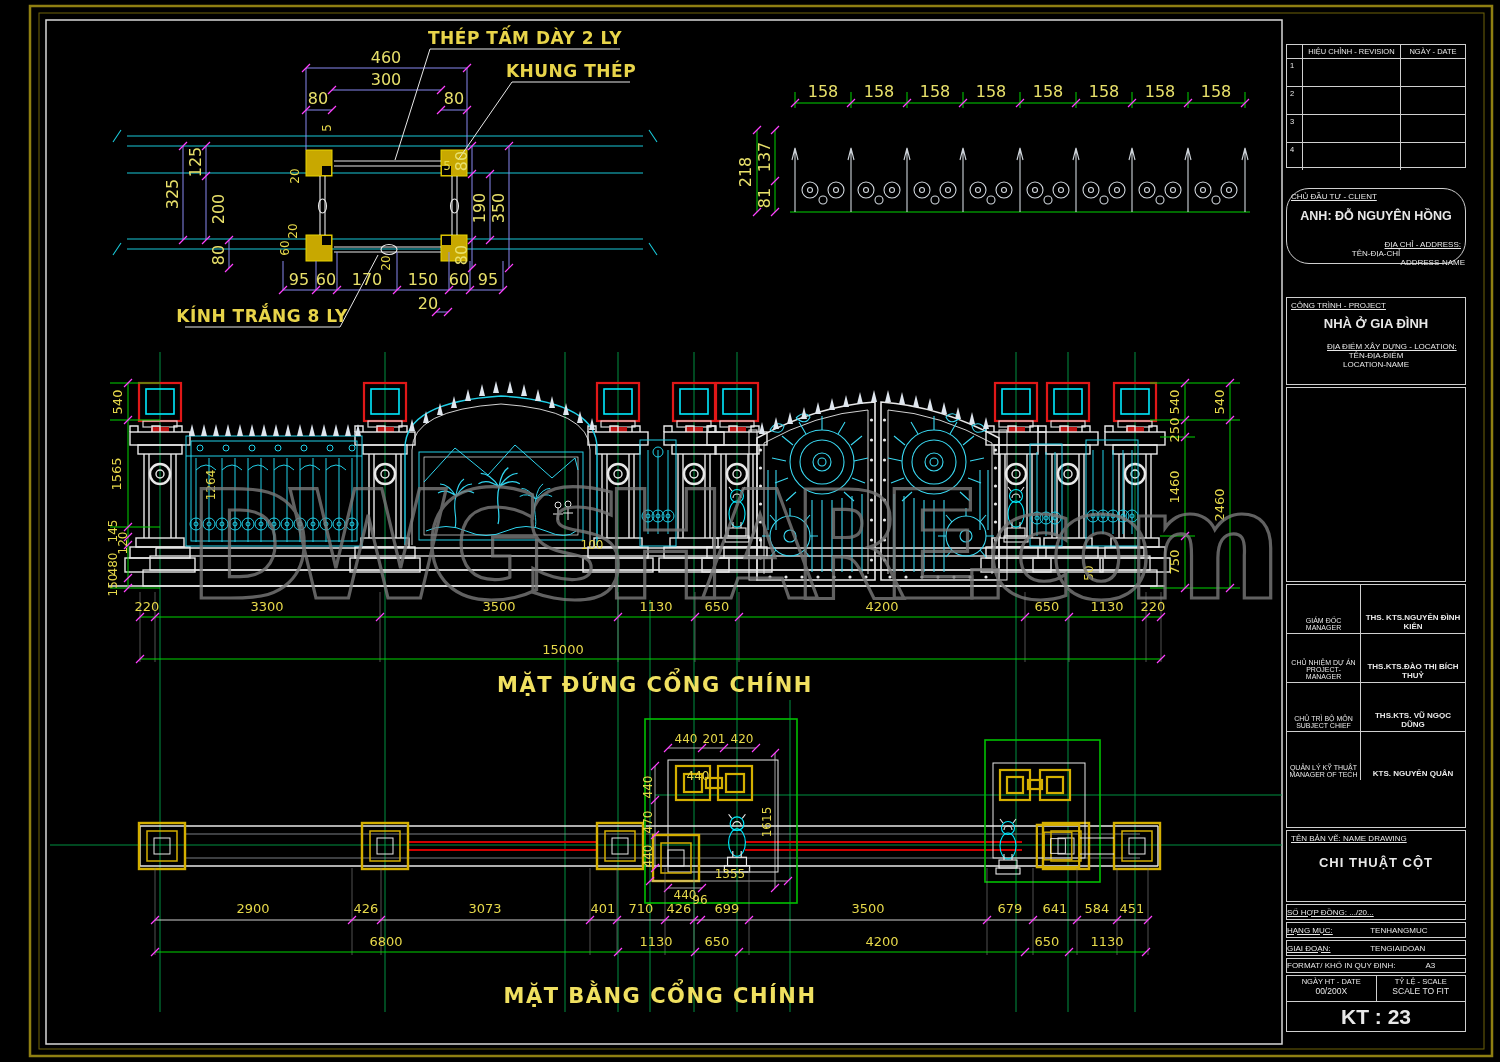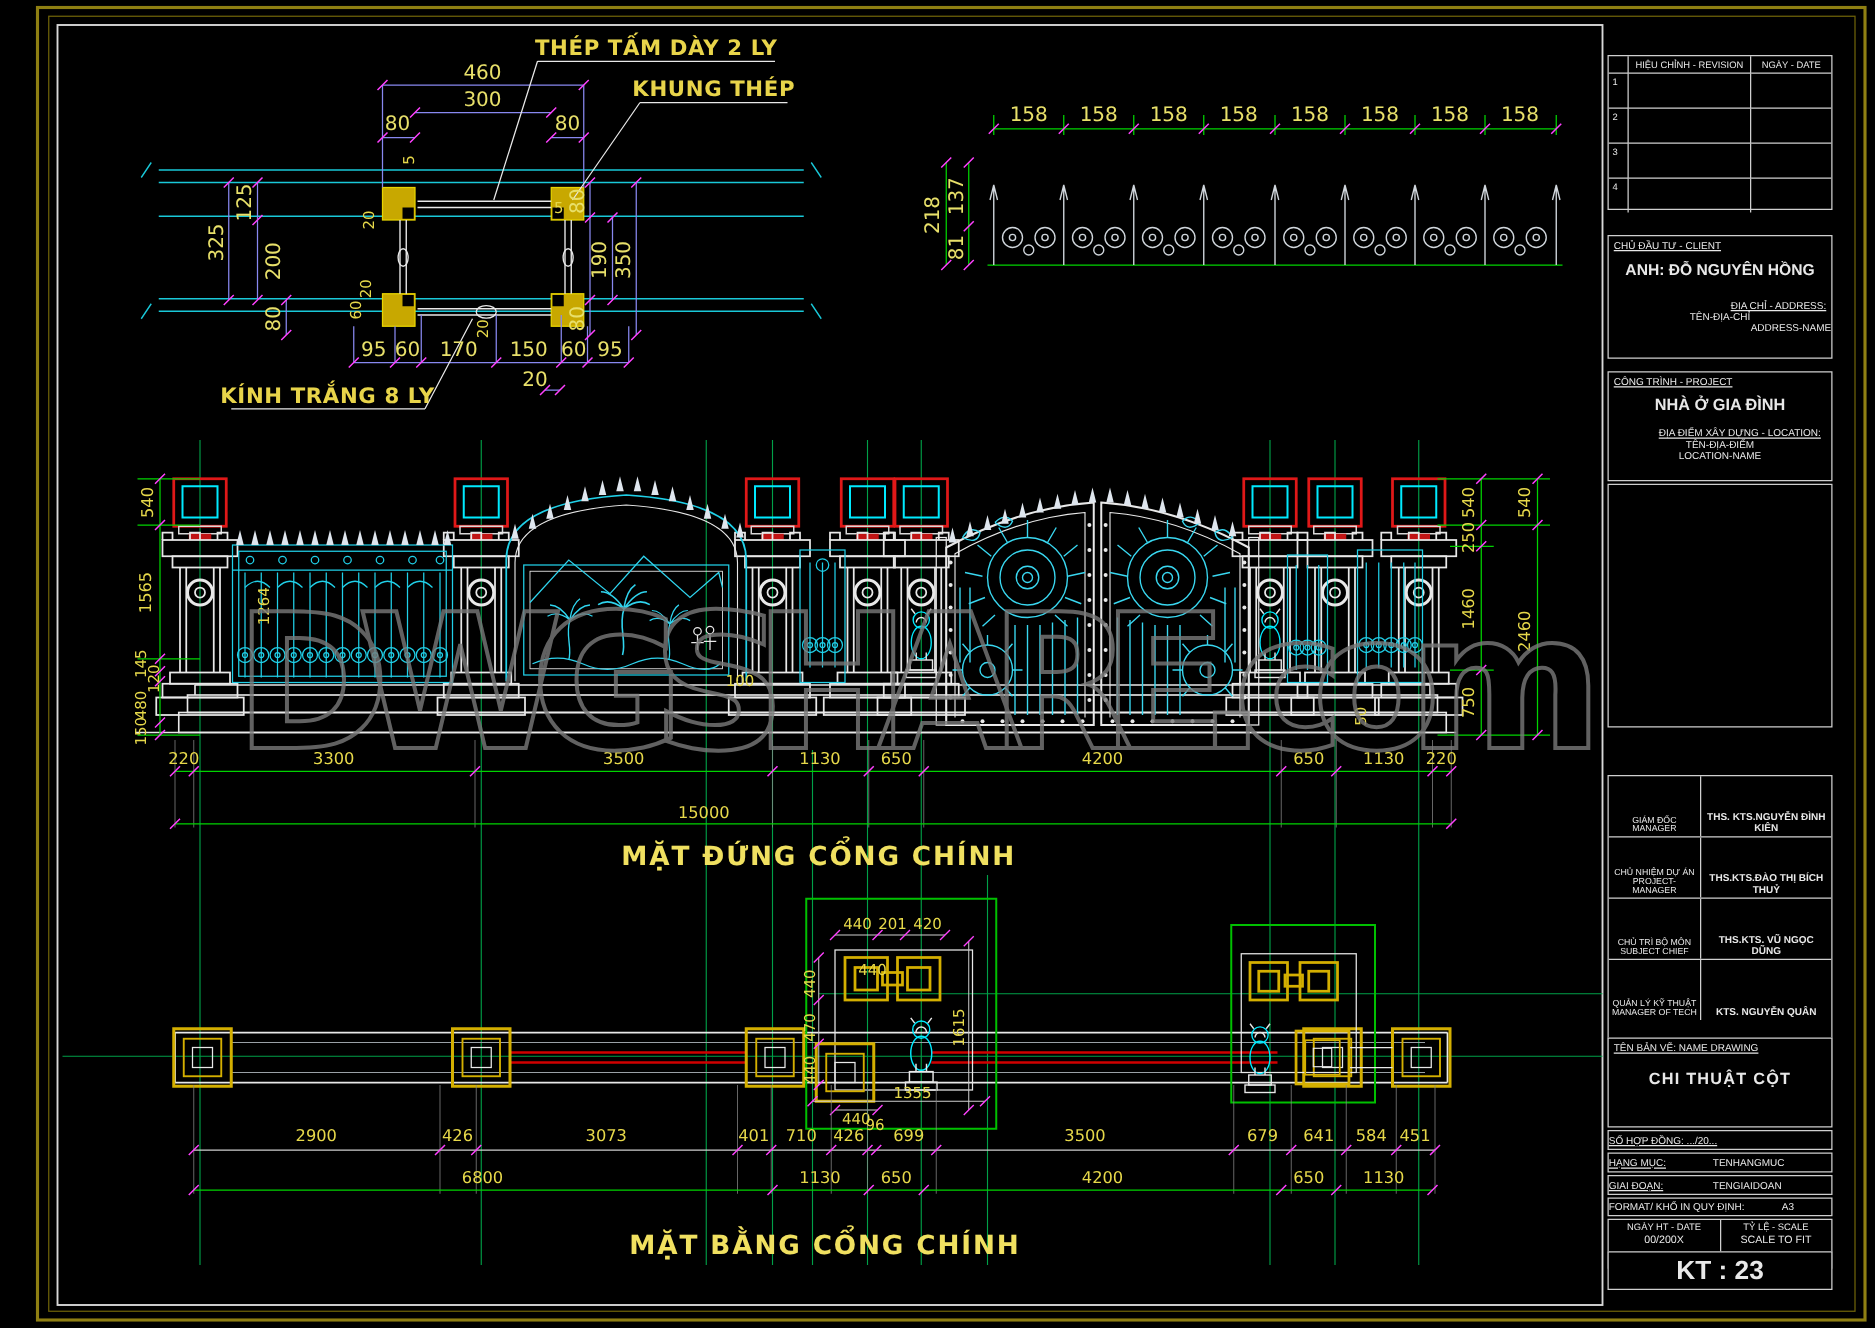--- a/index.html
+++ b/index.html
@@ -575,39 +575,39 @@
           <div style="border-right:none;"></div>
       <div style="height:23px;">3</div>
           <div></div>
           <div style="border-right:none;"></div>
       <div style="height:23px;border-bottom:none;">4</div>
           <div style="border-bottom:none;"></div>
           <div style="border-right:none;border-bottom:none;"></div>
     </div>
   </div>
 
-  <div class="tb-box" style="top:158px;height:99px;">
+  <div class="tb-box" style="top:158px;height:76px;border-radius:23px;">
     <div class="hd u">CHỦ ĐẦU TƯ - CLIENT</div>
     <div class="big" style="font-size:12.5px;margin-top:8px;">ANH: ĐỖ NGUYÊN HỒNG</div>
     <div class="hd u" style="margin-top:14px;text-align:right;">ĐỊA CHỈ - ADDRESS:</div>
     <div style="font-size:8px;text-align:center;">TÊN-ĐỊA-CHỈ</div>
     <div style="font-size:8px;text-align:right;">ADDRESS-NAME</div>
   </div>
 
   <div class="tb-box" style="top:267px;height:88px;">
     <div class="hd u">CÔNG TRÌNH - PROJECT</div>
     <div class="big" style="font-size:13px;margin-top:6px;">NHÀ Ở GIA ĐÌNH</div>
     <div class="hd u" style="margin-top:8px;margin-left:36px;">ĐỊA ĐIỂM XÂY DỰNG - LOCATION:</div>
     <div style="font-size:8px;text-align:center;">TÊN-ĐỊA-ĐIỂM</div>
     <div style="font-size:8px;text-align:center;">LOCATION-NAME</div>
   </div>
 
   <div class="tb-box" style="top:357px;height:195px;"></div>
 
-  <div class="tb-box" style="top:554px;height:244px;margin-top:36px;">
+  <div class="tb-box" style="top:554px;height:244px;">
     <div class="prow">
       <div class="prole">
             <span>GIÁM ĐỐC</span>
             <span>MANAGER</span>
           </div>
       <div class="pname">THS. KTS.NGUYỄN ĐÌNH KIÊN</div>
     </div>
     <div class="prow">
       <div class="prole">
             <span>CHỦ NHIỆM DỰ ÁN</span>

